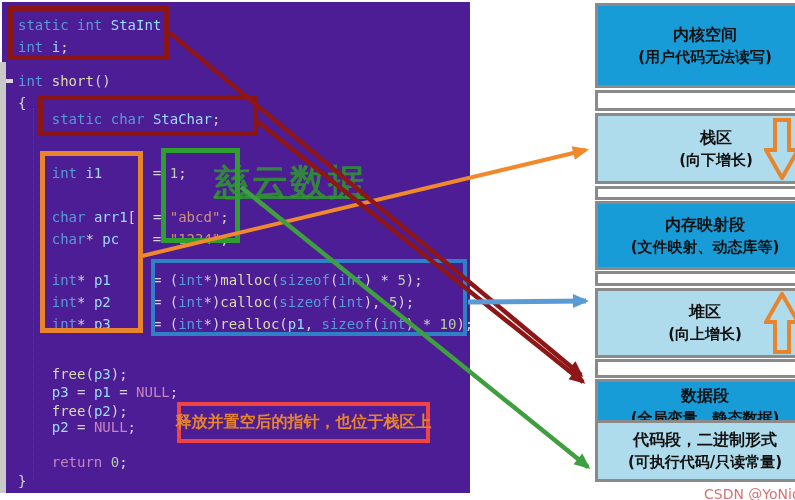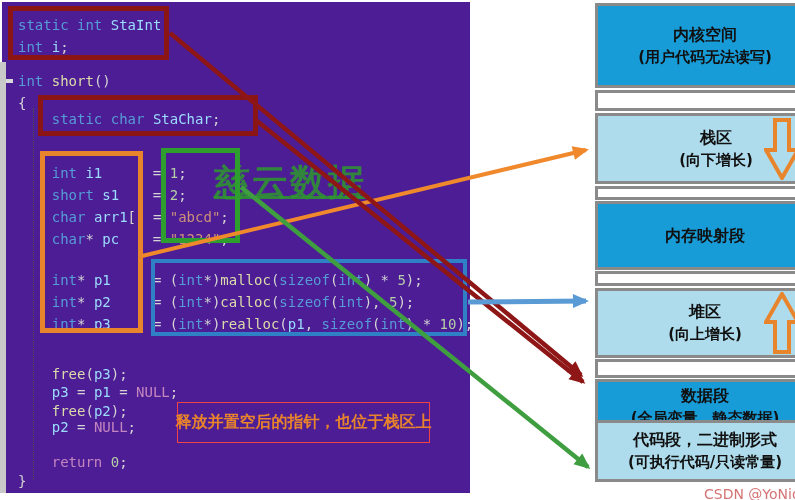--- a/index.html
+++ b/index.html
@@ -17,21 +17,21 @@
   .tk-s{color:#CE9178}.tk-n{color:#B5CEA8}.tk-m{color:#C586C0}.tk-p{color:#d4d4d4}
 
   
   .hbox{position:absolute;box-sizing:border-box;z-index:20;}
   .hbox-red1  {left:8px;  top:6px;  width:161px;height:54px;border:5px solid #8b1414;}
   .hbox-red2  {left:38px; top:95px; width:220px;height:41px;border:5px solid #8b1414;}
   .hbox-orange{left:40px; top:151px;width:103px;height:182px;border:5px solid #e8842b;}
   .hbox-green {left:161px;top:148px;width:79px; height:95px;border:5px solid #2e9e2e;}
   .hbox-blue  {left:151px;top:259px;width:316px;height:77px;border:4px solid #2f80c4;}
   .anno-box{position:absolute;left:177px;top:402px;width:253px;height:41px;box-sizing:border-box;
-            border:1px solid #ef4444;color:#e8842b;font-weight:bold;font-size:16px;
+            border:4px solid #ef4444;color:#e8842b;font-weight:bold;font-size:16px;
             display:flex;align-items:center;justify-content:center;white-space:nowrap;z-index:20;}
 
   
   .wm-center{position:absolute;left:214px;top:158px;font-size:36px;font-weight:bold;
              letter-spacing:2px;color:rgba(46,152,46,0.85);z-index:15;white-space:nowrap;text-decoration:underline;}
   .wm-corner{position:absolute;left:704px;top:486px;font-size:14px;
              color:rgba(200,80,80,0.8);z-index:60;white-space:nowrap;}
 
   
   .mblock{position:absolute;left:595px;width:220px;box-sizing:border-box;border:3px solid #8a8a8a;
@@ -52,21 +52,20 @@
 
 <div class="editor" id="editor">
   <div class="folddash"></div>
   <div class="iguide"></div>
 <div class="code-line" style="top: 14px;"><span class="tk-k">static </span><span class="tk-k">int </span><span class="tk-v">StaInt</span><span class="tk-p">;</span></div>
     <div class="code-line" style="top: 36px;"><span class="tk-k">int </span><span class="tk-v">i</span><span class="tk-p">;</span></div>
     <div class="code-line" style="top: 70px;"><span class="tk-k">int </span><span class="tk-f">short</span><span class="tk-p">()</span></div>
     <div class="code-line" style="top: 92px;"><span class="tk-p">{</span></div>
     <div class="code-line" style="top: 108px;"><span class="tk-p">    </span><span class="tk-k">static </span><span class="tk-k">char </span><span class="tk-v">StaChar</span><span class="tk-p">;</span></div>
     <div class="code-line" style="top: 162px;"><span class="tk-p">    </span><span class="tk-k">int </span><span class="tk-v">i1</span><span class="tk-p">      = </span><span class="tk-n">1</span><span class="tk-p">;</span></div>
-    <div class="code-line" style="top: 184px;"><span class="tk-p">    </span><span class="tk-k">short </span><span class="tk-v">s1</span><span class="tk-p">    = </span><span class="tk-n">2</span><span class="tk-p">;</span></div>
     <div class="code-line" style="top: 206px;"><span class="tk-p">    </span><span class="tk-k">char </span><span class="tk-v">arr1</span><span class="tk-p">[] = </span><span class="tk-s">"abcd"</span><span class="tk-p">;</span></div>
     <div class="code-line" style="top: 228px;"><span class="tk-p">    </span><span class="tk-k">char</span><span class="tk-p">* </span><span class="tk-v">pc</span><span class="tk-p">    = </span><span class="tk-s">"1234"</span><span class="tk-p">;</span></div>
     <div class="code-line" style="top: 269px;"><span class="tk-p">    </span><span class="tk-k">int</span><span class="tk-p">* </span><span class="tk-v">p1</span><span class="tk-p">     = (</span><span class="tk-k">int</span><span class="tk-p">*)</span><span class="tk-f">malloc</span><span class="tk-p">(</span><span class="tk-k">sizeof</span><span class="tk-p">(</span><span class="tk-k">int</span><span class="tk-p">) * </span><span class="tk-n">5</span><span class="tk-p">);</span></div>
     <div class="code-line" style="top: 291px;"><span class="tk-p">    </span><span class="tk-k">int</span><span class="tk-p">* </span><span class="tk-v">p2</span><span class="tk-p">     = (</span><span class="tk-k">int</span><span class="tk-p">*)</span><span class="tk-f">calloc</span><span class="tk-p">(</span><span class="tk-k">sizeof</span><span class="tk-p">(</span><span class="tk-k">int</span><span class="tk-p">), </span><span class="tk-n">5</span><span class="tk-p">);</span></div>
     <div class="code-line" style="top: 313px;"><span class="tk-p">    </span><span class="tk-k">int</span><span class="tk-p">* </span><span class="tk-v">p3</span><span class="tk-p">     = (</span><span class="tk-k">int</span><span class="tk-p">*)</span><span class="tk-f">realloc</span><span class="tk-p">(</span><span class="tk-v">p1</span><span class="tk-p">, </span><span class="tk-k">sizeof</span><span class="tk-p">(</span><span class="tk-k">int</span><span class="tk-p">) * </span><span class="tk-n">10</span><span class="tk-p">);</span></div>
     <div class="code-line" style="top: 363px;"><span class="tk-p">    </span><span class="tk-f">free</span><span class="tk-p">(</span><span class="tk-v">p3</span><span class="tk-p">);</span></div>
     <div class="code-line" style="top: 381px;"><span class="tk-p">    </span><span class="tk-v">p3</span><span class="tk-p"> = </span><span class="tk-v">p1</span><span class="tk-p"> = </span><span class="tk-m">NULL</span><span class="tk-p">;</span></div>
     <div class="code-line" style="top: 400px;"><span class="tk-p">    </span><span class="tk-f">free</span><span class="tk-p">(</span><span class="tk-v">p2</span><span class="tk-p">);</span></div>
     <div class="code-line" style="top: 416px;"><span class="tk-p">    </span><span class="tk-v">p2</span><span class="tk-p"> = </span><span class="tk-m">NULL</span><span class="tk-p">;</span></div>
     <div class="code-line" style="top: 451px;"><span class="tk-p">    </span><span class="tk-m">return </span><span class="tk-n">0</span><span class="tk-p">;</span></div>
@@ -95,20 +94,21 @@
     <div class="mblock mb-light" style="top: 113px; height: 71px; padding-left: 22px;">
       <div class="mb-title">栈区</div>
       <div class="mb-sub">(向下增长)</div>
       <svg width="36" height="62" class="grow-arrow">
         <path d="M11,2 h14 v30 h9 L18,60 L2,32 h9 z" fill="none" stroke="#e8842b" stroke-width="4"></path>
       </svg>
     </div>
     <div class="mblock mb-gap" style="top: 186px; height: 14px;"></div>
     <div class="mblock mb-dark" style="top: 201px; height: 69px;">
       <div class="mb-title">内存映射段</div>
+      <div class="mb-sub">(文件映射、动态库等)</div>
     </div>
     <div class="mblock mb-gap" style="top: 271px; height: 15px;"></div>
     <div class="mblock mb-light" style="top: 288px; height: 70px;">
       <div class="mb-title">堆区</div>
       <div class="mb-sub">(向上增长)</div>
       <svg width="36" height="62" class="grow-arrow">
         <path d="M18,2 L34,30 h-9 v30 h-14 v-30 h-9 z" fill="none" stroke="#e8842b" stroke-width="4"></path>
       </svg>
     </div>
     <div class="mblock mb-gap" style="top: 359px; height: 19px;"></div>

